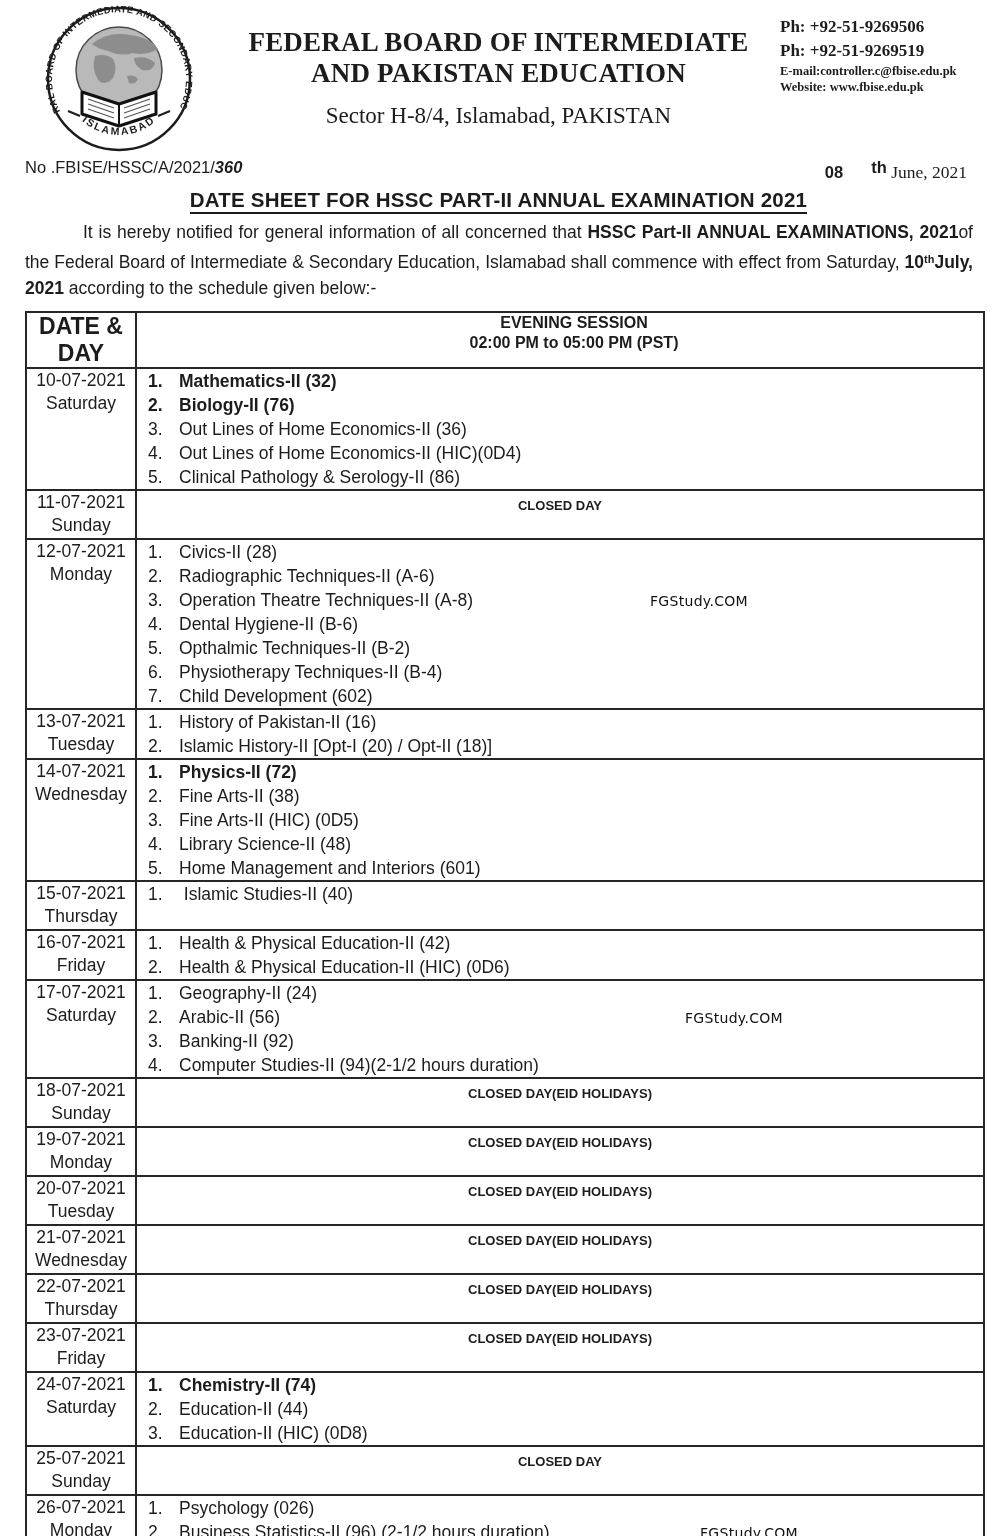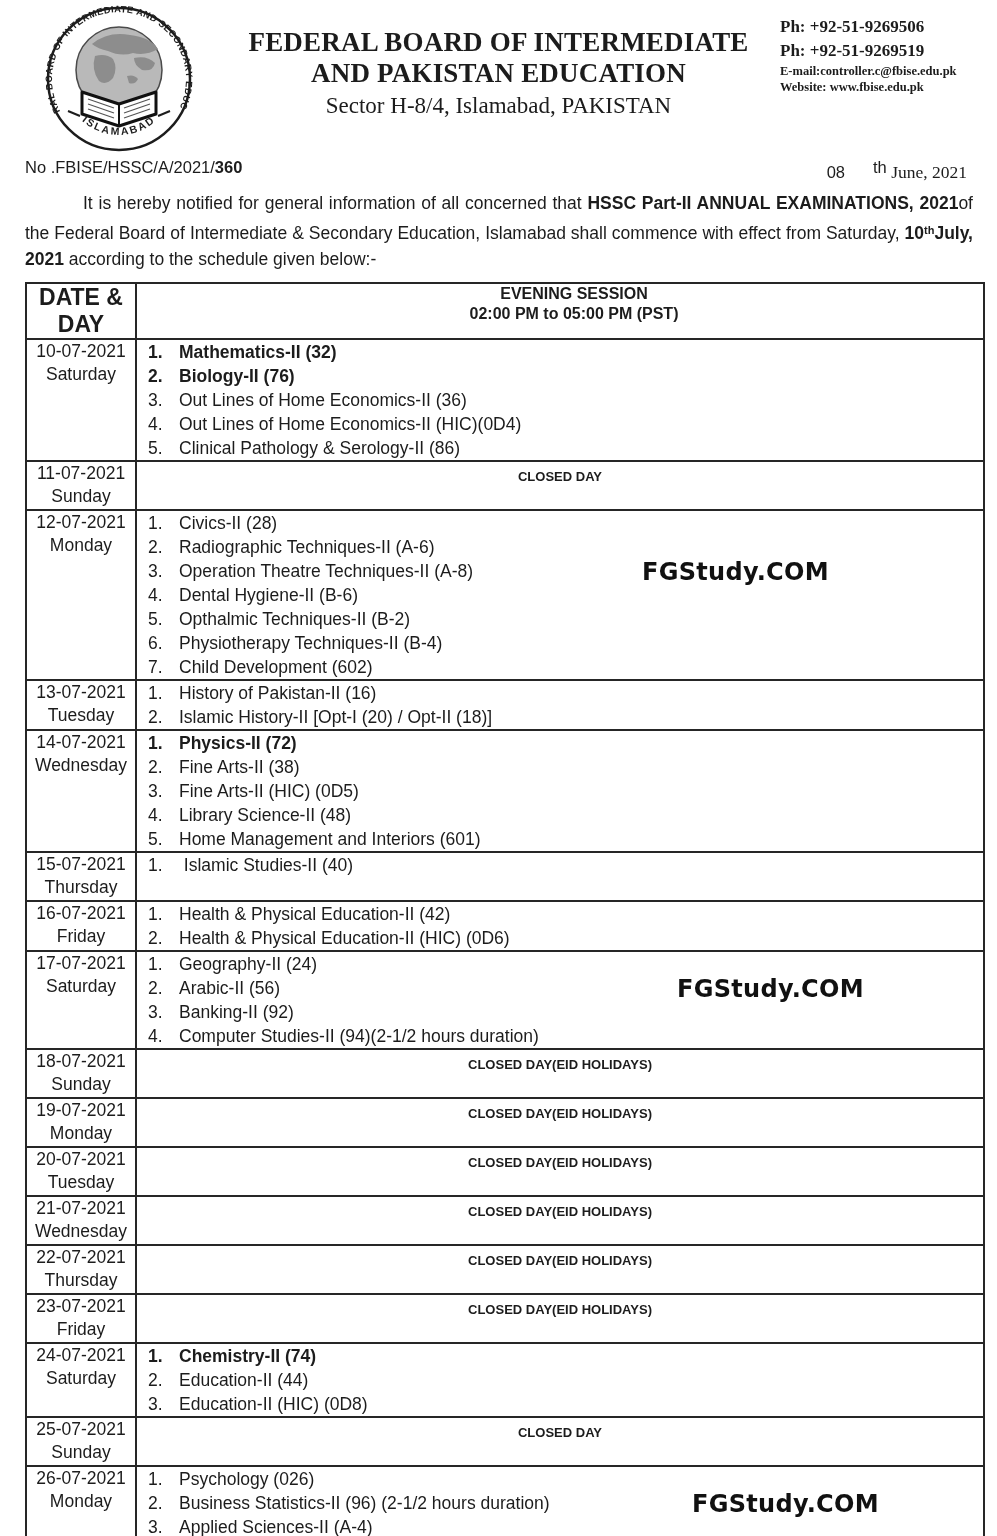--- a/index.html
+++ b/index.html
@@ -15,37 +15,37 @@
 
   
   .letterhead { position: relative; height: 152px; }
   .logo { position: absolute; left: 34px; top: 4px; }
   .lh-center {
     text-align: center;
     padding-top: 27px;
     font-family: "Liberation Serif", serif;
   }
   .org-line { font-size: 27px; font-weight: bold; line-height: 31px; letter-spacing: 0.2px; }
-  .org-addr { font-size: 23px; line-height: 30px; margin-top: 2px; }
+  .org-addr { font-size: 23px; line-height: 30px; margin-top: 12px; }
   .lh-contact {
     position: absolute; left: 780px; top: 15px; width: 215px;
     font-family: "Liberation Serif", serif; font-weight: bold;
   }
   .contact-phone { font-size: 17px; line-height: 24px; }
   .contact-small { font-size: 12.5px; line-height: 16px; }
 
   
   .ref-line {
     display: flex; justify-content: space-between;
     padding: 0 30px 0 25px; margin-top: 6px;
     font-size: 16.5px;
   }
-  .ref-serial { font-weight: bold; }
+  .ref-serial { font-style: italic; font-weight: bold; }
   .ref-date { font-family: "Liberation Serif", serif; font-size: 17.5px; }
-  .ref-date .dnum { font-family: "Liberation Sans", sans-serif; font-weight: normal; font-size: 16.5px; padding-left: 28px; }
+  .ref-date .dnum { font-family: "Liberation Sans", sans-serif; font-weight: bold; font-size: 16.5px; padding-left: 28px; }
   .sup { font-size: 10.5px; vertical-align: 5px; }
 
   
   .doc-title { text-align: center; margin-top: 5px; }
   .doc-title span {
     font-size: 20.5px; font-weight: bold; letter-spacing: 0.2px;
     border-bottom: 2.5px solid #1c1c1c; padding-bottom: 1px;
   }
 
   
@@ -79,22 +79,23 @@
   .subjects-cell, .closed-cell { border-left-width: 1px; }
   .subjects-cell { padding: 1px 0 1px 0; }
   .subject-line { position: relative; line-height: 24px; font-size: 17.5px; white-space: nowrap; }
   .subject-line.bold { font-weight: bold; }
   .subject-line .num { display: inline-block; margin-left: 11px; width: 31px; }
   .closed-cell { }
   .closed-text { text-align: center; font-weight: bold; font-size: 13px; line-height: 25px; padding-top: 2px; }
   .watermark {
     position: absolute; top: 1px;
     font-family: "DejaVu Sans", sans-serif;
-    font-size: 24px; font-weight: bold; color: #111;
+    font-size: 14px; font-weight: normal; color: #111;
     letter-spacing: 0.3px;
+    margin-left: 8px;
   }
 </style>
 </head>
 <body>
 
 <div class="page">
 
   <div class="letterhead">
 
     <svg class="logo" width="170" height="150" viewBox="0 0 170 150">
@@ -144,20 +145,23 @@
       <div class="contact-small">E-mail:controller.c@fbise.edu.pk</div>
       <div class="contact-small">Website: www.fbise.edu.pk</div>
     </div>
   </div>
 
   <div class="ref-line">
     <div><span>No .FBISE/HSSC/A/2021/</span><span class="ref-serial">360</span></div>
     <div class="ref-date"><span class="dnum">08</span><span class="dnum sup">th</span><span> June, 2021</span></div>
   </div>
 
+  <div class="doc-title">
+    <span>DATE SHEET FOR HSSC PART-II ANNUAL EXAMINATION 2021</span>
+  </div>
 
   <p class="intro"><span>It is hereby notified for general information of all concerned that </span><b>HSSC Part-II ANNUAL EXAMINATIONS, 2021</b><span>of the Federal Board of Intermediate &amp; Secondary Education, Islamabad shall commence with effect from Saturday, </span><b><span>10</span><span class="sup">th</span><span>July, 2021</span></b><span> according to the schedule given below:-</span></p>
 
   <table class="schedule">
     <colgroup>
         <col class="c-date">
         <col>
       </colgroup>
     <thead>
       <tr>

